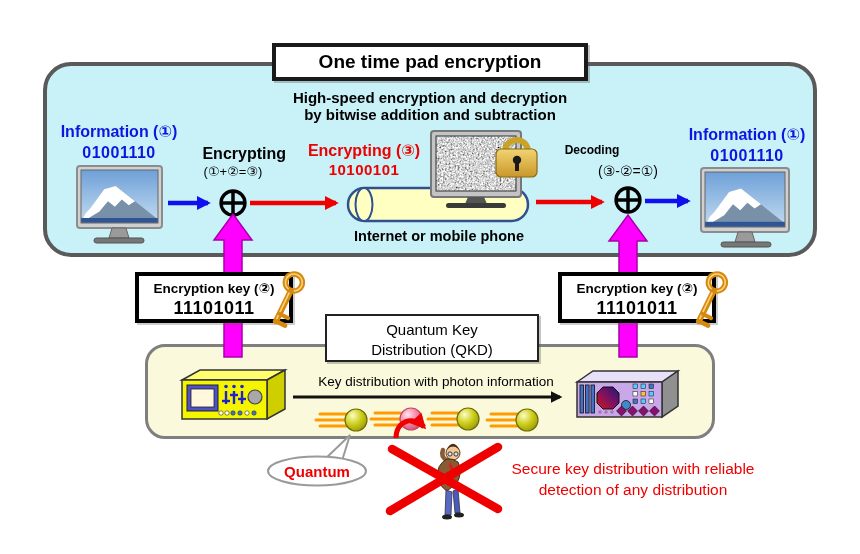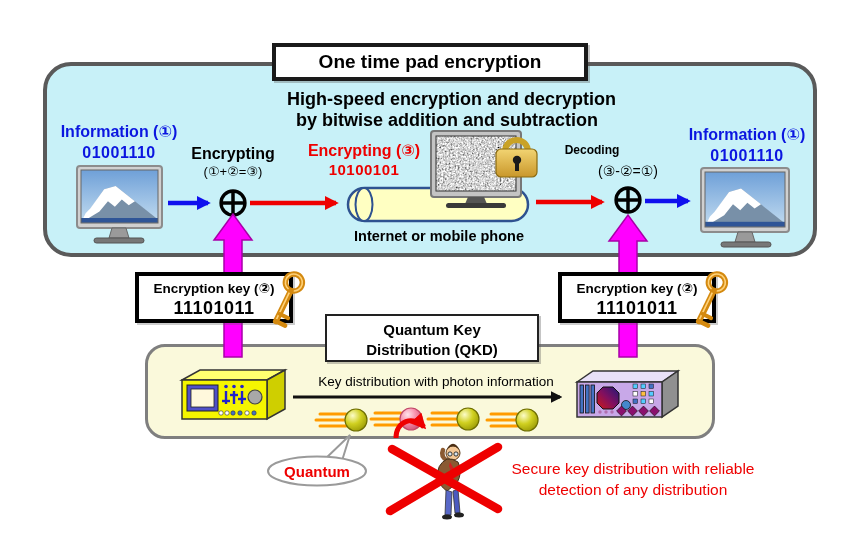--- a/index.html
+++ b/index.html
@@ -25,21 +25,21 @@
     z-index:3;text-align:center;
   }
   .title-box{
     left:272px;top:43px;width:316px;height:38px;border-color:#1a1a1a;
     display:flex;align-items:center;justify-content:center;
     font-size:19px;font-weight:bold;color:#000;
     box-shadow:2px 2px 0 rgba(90,90,90,.35);
   }
   .qkd-title-box{
     left:325px;top:314px;width:214px;height:48px;border-width:2.5px;border-color:#222;
-    font-size:15px;font-weight:bold;color:#000;line-height:20px;padding-top:4px;
+    font-size:15px;font-weight:normal;color:#000;line-height:20px;padding-top:4px;
     box-shadow:2px 2px 0 rgba(90,90,90,.35);
   }
   .keybox{
     width:158px;height:51px;border-color:#000;
     padding-top:4px;color:#000;
     box-shadow:2px 2px 0 rgba(90,90,90,.3);
   }
   .keybox .kl{font-size:13.5px;font-weight:bold;line-height:18px;}
   .keybox .kv{font-size:18px;font-weight:bold;line-height:21px;letter-spacing:.5px;}
   .keybox svg.keyicon{position:absolute;right:-24px;top:-8px;overflow:visible;}
@@ -340,29 +340,29 @@
         <circle cx="23" cy="14" r="8.5" fill="none" stroke="#D4890F" stroke-width="5.5"></circle>
         <circle cx="23" cy="14" r="8.5" fill="none" stroke="#FFD27A" stroke-width="1.6"></circle>
         <line x1="22" y1="23" x2="15" y2="56" stroke="#D4890F" stroke-width="6" stroke-linecap="round"></line>
         <line x1="21" y1="25" x2="15" y2="54" stroke="#FFD27A" stroke-width="1.6"></line>
         <line x1="15" y1="56" x2="25" y2="58" stroke="#D4890F" stroke-width="4.5" stroke-linecap="round"></line>
         <line x1="17" y1="48" x2="26" y2="50" stroke="#D4890F" stroke-width="4" stroke-linecap="round"></line>
       </g>
     </svg>
   </div>
 
-  <div class="lbl b blk" style="left:287px;top:89px;width:320px;font-size:18px;">
+  <div class="lbl b blk" style="left:270px;top:89px;width:320px;font-size:15px;">
     <div>High-speed encryption and decryption</div>
     <div>by bitwise addition and subtraction</div>
   </div>
 
   <div class="lbl b blue" style="left:40px;top:123px;width:158px;font-size:16px;">Information (①)</div>
   <div class="lbl b blue" style="left:40px;top:144px;width:158px;font-size:16px;letter-spacing:.5px;">01001110</div>
 
-  <div class="lbl b blk" style="left:180px;top:145px;width:106px;font-size:16px;">Encrypting</div>
+  <div class="lbl b blk" style="left:180px;top:145px;width:106px;font-size:16px;text-align:right;">Encrypting</div>
   <div class="lbl blk" style="left:180px;top:165px;width:106px;font-size:13px;">(①+②=③)</div>
 
   <div class="lbl b red" style="left:288px;top:142px;width:152px;font-size:16px;">Encrypting (③)</div>
   <div class="lbl b red" style="left:288px;top:161px;width:152px;font-size:15px;letter-spacing:.5px;">10100101</div>
 
   <div class="lbl b blk" style="left:536px;top:144px;width:112px;font-size:12px;">Decoding</div>
   <div class="lbl blk" style="left:572px;top:163px;width:112px;font-size:14px;">(③-②=①)</div>
 
   <div class="lbl b blue" style="left:668px;top:126px;width:158px;font-size:16px;">Information (①)</div>
   <div class="lbl b blue" style="left:668px;top:147px;width:158px;font-size:16px;letter-spacing:.5px;">01001110</div>

